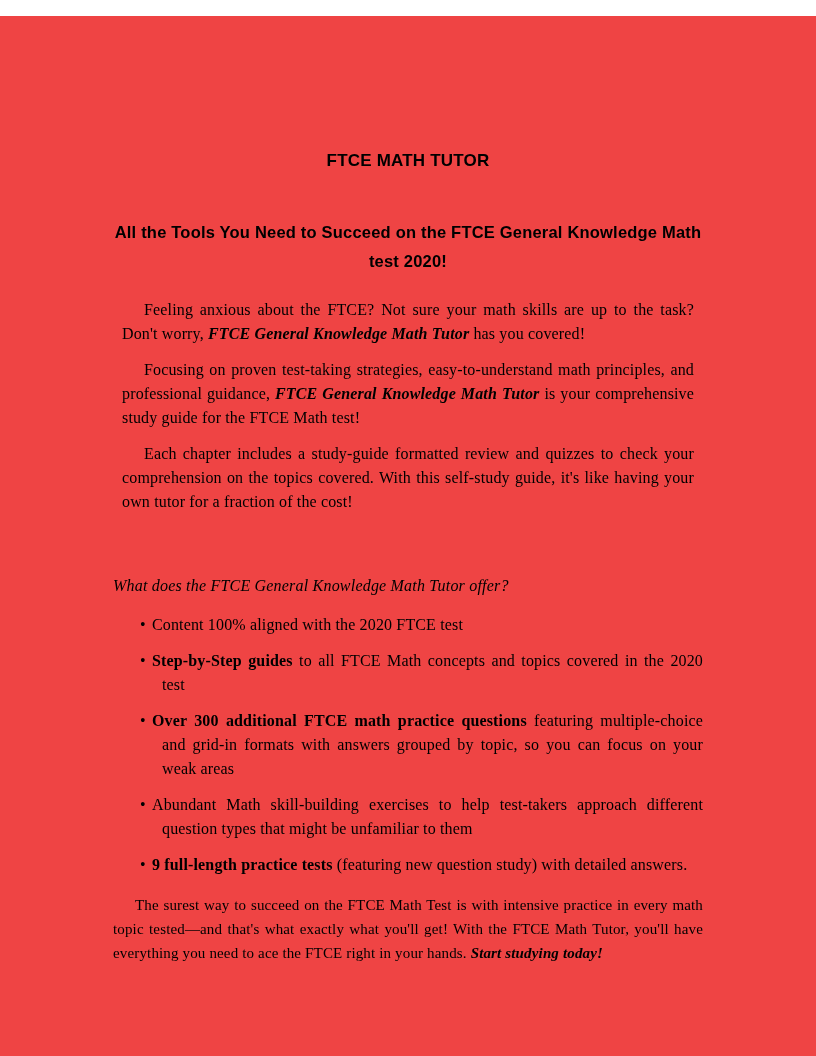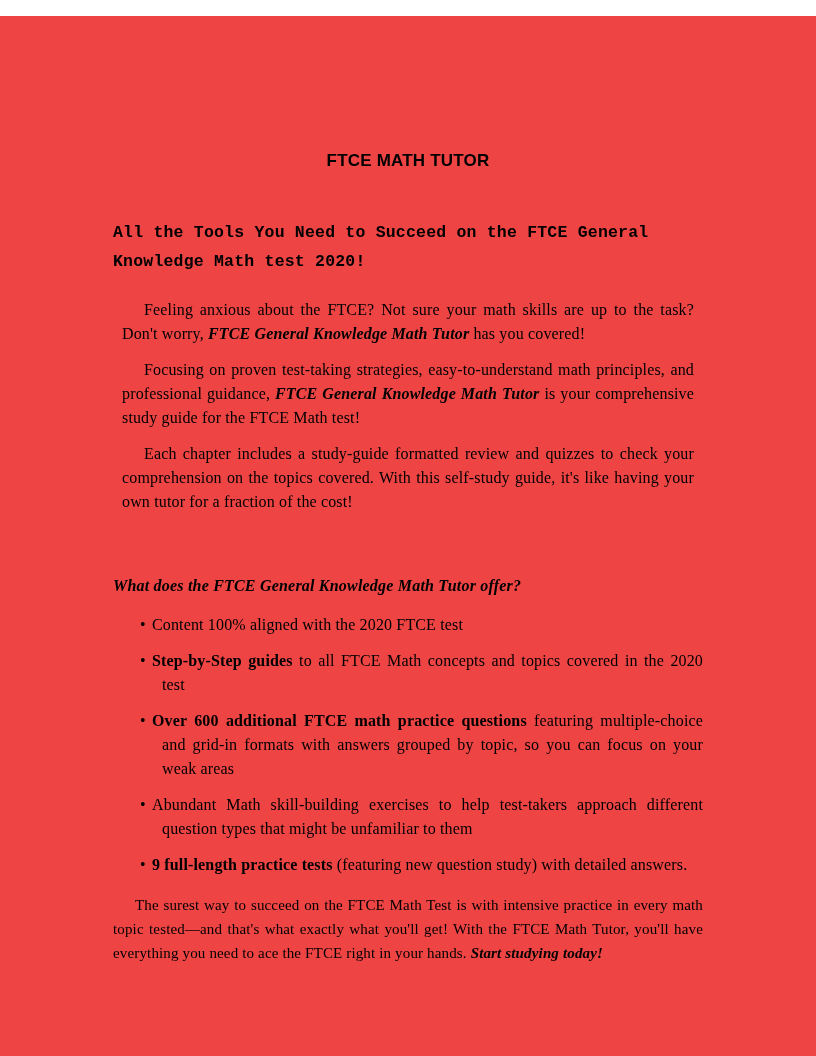--- a/index.html
+++ b/index.html
@@ -39,23 +39,24 @@
     font-size: 17px;
     letter-spacing: 0.2px;
     text-align: center;
     margin: 0;
     padding-top: 134px;
     line-height: 22px;
   }
 
   
   .doc-subtitle {
-    font-family: Liberation Mono, monospace;
+    font-family: Liberation Sans, sans-serif;
     font-weight: bold;
     font-size: 16.5px;
+    text-align: center;
     margin: 0;
     padding-top: 46px;
     line-height: 29px;
     letter-spacing: 0.2px;
   }
 
   
   .para {
     font-size: 16px;
     line-height: 24px;
@@ -72,21 +73,21 @@
     margin-top: 12px;
   }
   .para .bi {
     font-weight: bold;
     font-style: italic;
   }
 
   
   .section-heading {
     font-size: 16px;
-    font-weight: bold;
+    font-weight: normal;
     font-style: italic;
     margin: 0;
     padding-top: 52px;
     line-height: 22px;
     text-align: left;
     letter-spacing: 0.2px;
   }
 
   
   .bullet-list {
@@ -153,21 +154,21 @@
 
     <p class="para spaced"><span>Focusing on proven test-taking strategies, easy-to-understand math principles, and professional guidance, </span><span class="bi">FTCE General Knowledge Math Tutor</span><span> is your comprehensive study guide for the FTCE Math test!</span></p>
 
     <p class="para spaced">Each chapter includes a study-guide formatted review and quizzes to check your comprehension on the topics covered. With this self-study guide, it's like having your own tutor for a fraction of the cost!</p>
 
     <h3 class="section-heading">What does the FTCE General Knowledge Math Tutor offer?</h3>
 
     <ul class="bullet-list">
       <li class="bullet-item"><span class="bullet-dot">•</span><span class="b"></span><span>Content 100% aligned with the 2020 FTCE test</span></li>
       <li class="bullet-item"><span class="bullet-dot">•</span><span class="b">Step-by-Step guides</span><span> to all FTCE Math concepts and topics covered in the 2020 test</span></li>
-      <li class="bullet-item"><span class="bullet-dot">•</span><span class="b">Over 600 additional FTCE math practice questions</span><span> featuring multiple-choice and grid-in formats with answers grouped by topic, so you can focus on your weak areas</span></li>
+      <li class="bullet-item"><span class="bullet-dot">•</span><span class="b">Over 300 additional FTCE math practice questions</span><span> featuring multiple-choice and grid-in formats with answers grouped by topic, so you can focus on your weak areas</span></li>
       <li class="bullet-item"><span class="bullet-dot">•</span><span class="b"></span><span>Abundant Math skill-building exercises to help test-takers approach different question types that might be unfamiliar to them</span></li>
       <li class="bullet-item"><span class="bullet-dot">•</span><span class="b">9 full-length practice tests</span><span> (featuring new question study) with detailed answers.</span></li>
     </ul>
 
     <p class="closing"><span>The surest way to succeed on the FTCE Math Test is with intensive practice in every math topic tested—and that's what exactly what you'll get! With the FTCE Math Tutor, you'll have everything you need to ace the FTCE right in your hands. </span><span class="bi">Start studying today!</span></p>
 
   </div>
 </div>
 
 </body></html>

